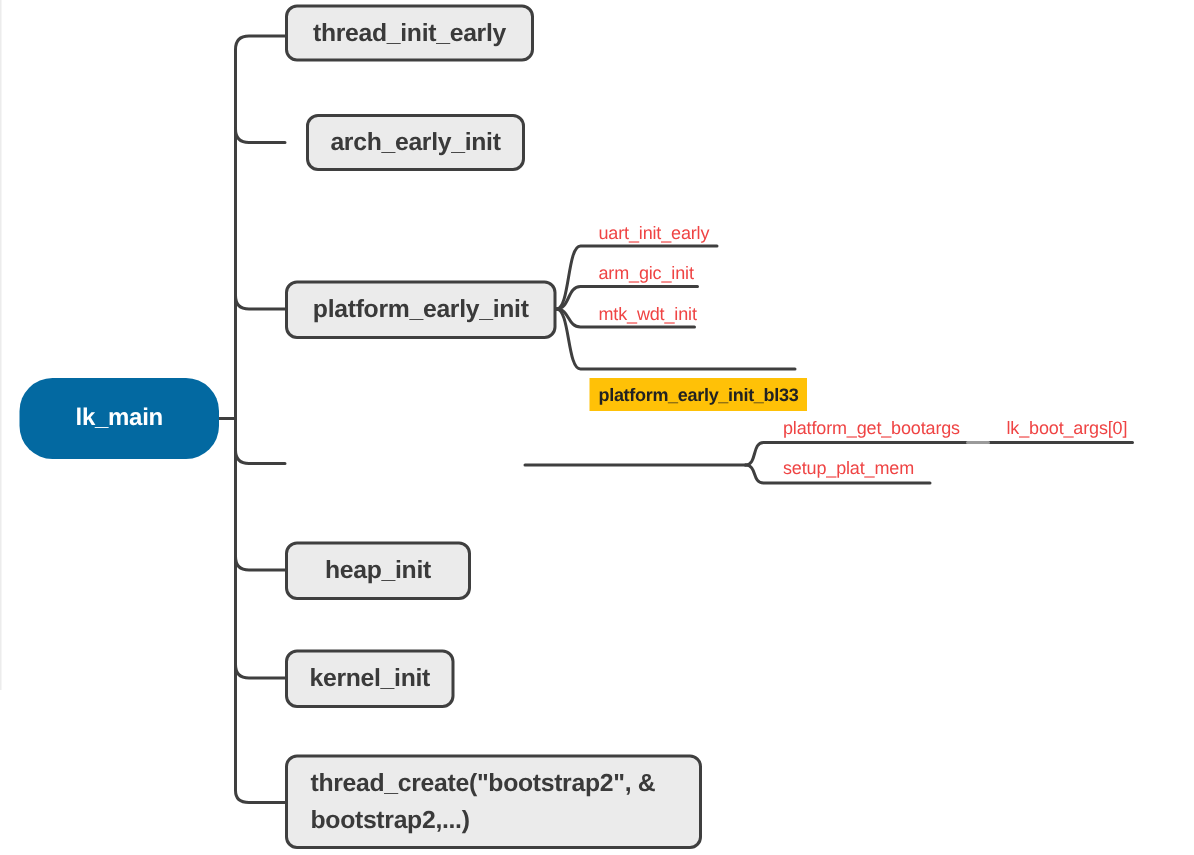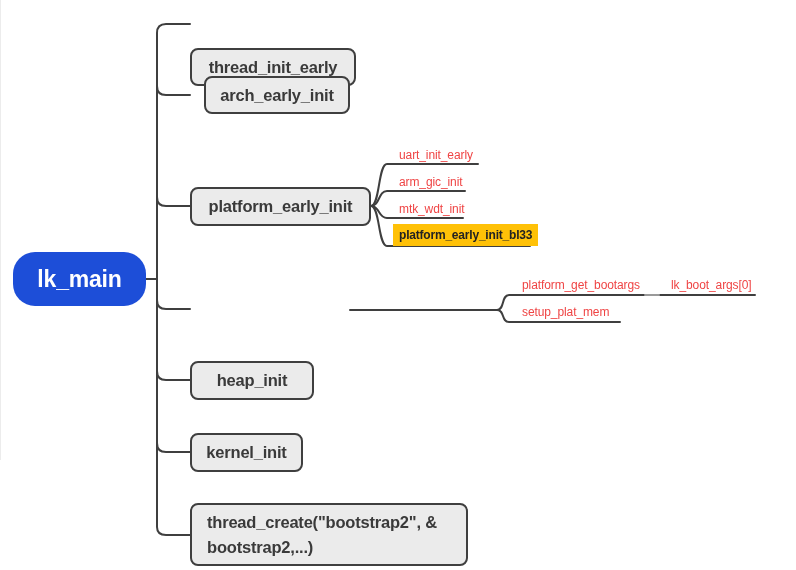--- a/index.html
+++ b/index.html
@@ -7,23 +7,23 @@
     width:796px;height:570px;position:relative;overflow:hidden;
     background:#ffffff;
     font-family:"Liberation Sans","DejaVu Sans",sans-serif;
   }
   .stage{position:absolute;inset:0;width:796px;height:570px;}
   svg.links{position:absolute;left:0;top:0;width:796px;height:570px;pointer-events:none;}
 
   
   .root-node{
     position:absolute;left:13px;top:252px;width:133px;height:54px;
-    background:#1d4ed8;border-radius:22px;
+    background:#0369a1;border-radius:22px;
     display:flex;align-items:center;justify-content:center;
-    color:#ffffff;font-size:23px;font-weight:600;letter-spacing:-0.2px;
+    color:#ffffff;font-size:16px;font-weight:600;letter-spacing:-0.2px;
     box-sizing:border-box;cursor:pointer;
   }
 
   
   .node{
     position:absolute;box-sizing:border-box;
     background:#ebebeb;border:2px solid #3f3f3f;border-radius:8px;
     display:flex;align-items:center;justify-content:center;
     color:#3a3a3a;font-size:16.5px;font-weight:600;letter-spacing:-0.2px;
     white-space:nowrap;cursor:pointer;
@@ -39,21 +39,21 @@
     color:#ef4444;font-size:12px;font-weight:500;letter-spacing:-0.1px;
     white-space:nowrap;cursor:pointer;
   }
 
   
   .hl{
     position:absolute;box-sizing:border-box;height:22px;
     background:#FFC107;
     display:flex;align-items:center;justify-content:center;
     color:#222222;font-size:12px;font-weight:600;letter-spacing:-0.2px;
-    white-space:nowrap;cursor:pointer;
+    white-space:nowrap;cursor:pointer;margin-top:28px;
   }
 
   .edge-artifact{
     position:absolute;left:0;top:0;width:1px;height:460px;background:#ececec;
   }
 </style>
 </head>
 <body>
 
 <div class="stage">
@@ -82,21 +82,21 @@
 
       <path d="M497,310 C505,310 501,295 509,295 H755"></path>
       <path d="M497,310 C505,310 501,322 509,322 H620"></path>
 
       <path d="M645,295 H659" stroke="#9a9a9a"></path>
     </g>
   </svg>
 
   <div class="root-node">lk_main</div>
 
-  <div class="node" style="left:190px;top:3px;width:166px;height:38px;margin-top:45px;">thread_init_early</div>
+  <div class="node" style="left:190px;top:3px;width:166px;height:38px;">thread_init_early</div>
 
   <div class="node" style="left:204px;top:76px;width:146px;height:38px;">arch_early_init</div>
 
   <div class="node" style="left:190px;top:187px;width:181px;height:39px;">platform_early_init</div>
 
 
   <div class="node" style="left:190px;top:361px;width:124px;height:39px;">heap_init</div>
 
   <div class="node" style="left:190px;top:433px;width:113px;height:39px;">kernel_init</div>
 

